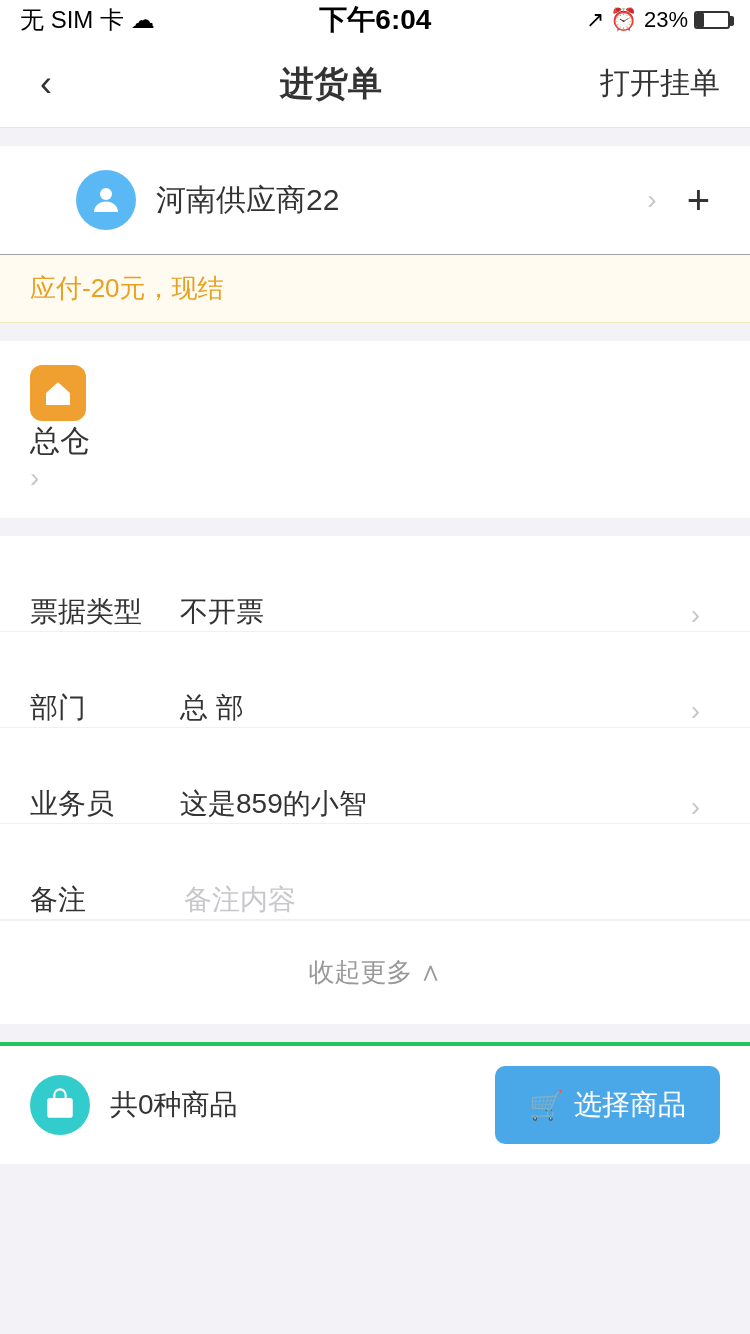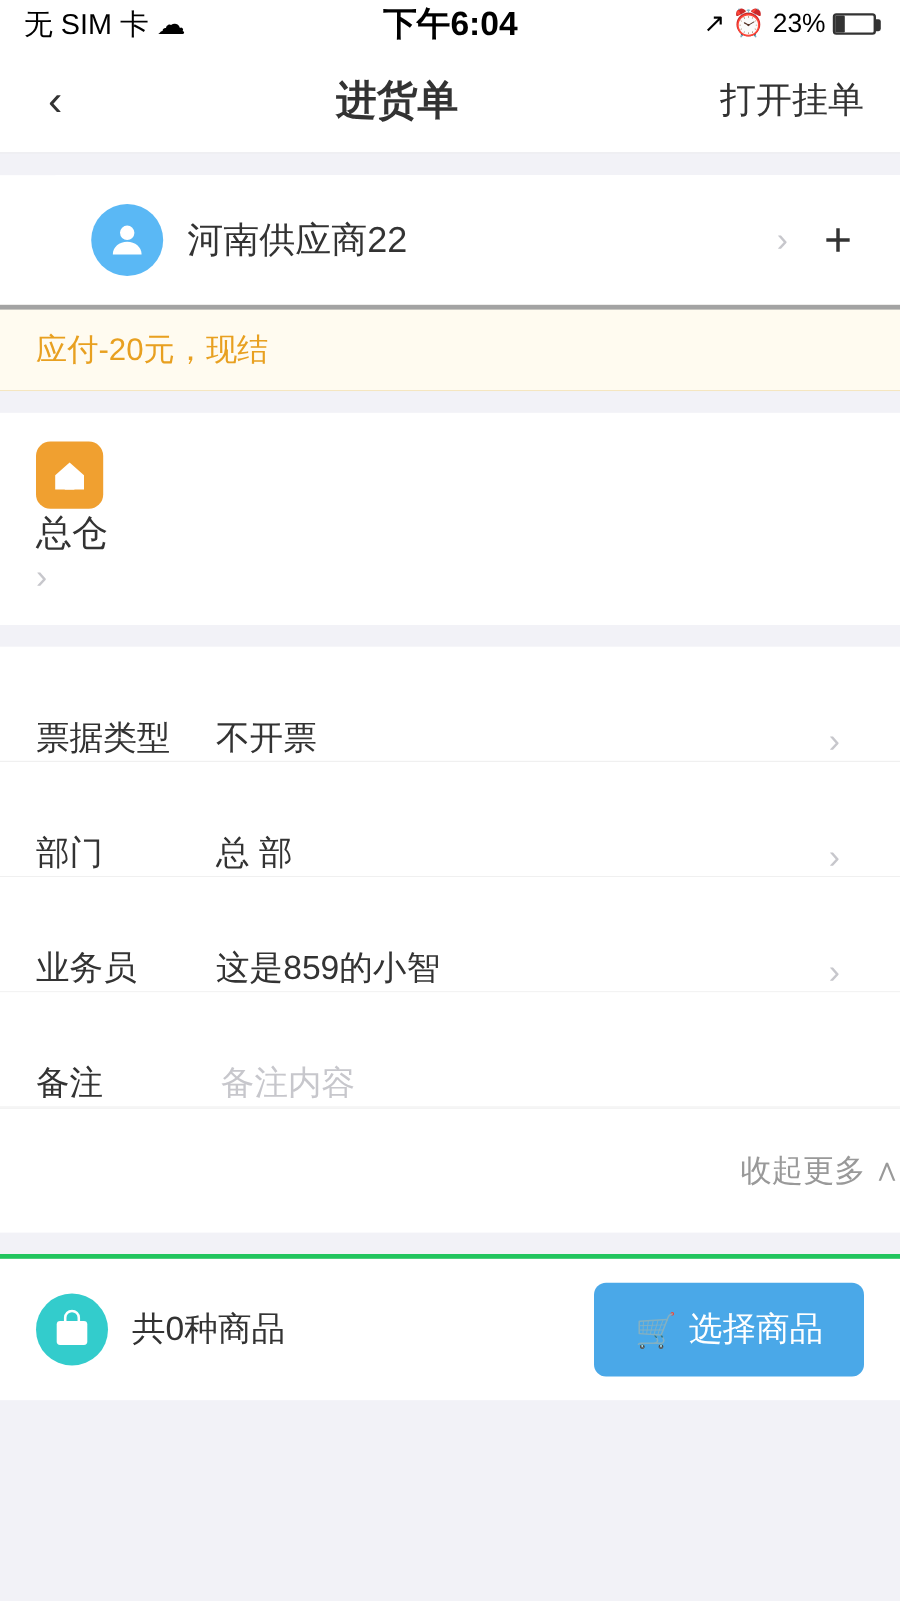--- a/index.html
+++ b/index.html
@@ -103,21 +103,21 @@
       cursor: pointer;
       padding: 0 10px;
     }
 
     
     .notice-banner {
       background: #fffbf0;
       padding: 16px 30px;
       font-size: 26px;
       color: #e8a020;
-      border-top: 4px solid #a3a3a3;
+      border-top: 1px solid #a3a3a3;
       border-bottom: 1px solid #f5e6c0;
     }
 
     
     .warehouse-row {
       display: flex;
       align-items: flex-start;
       padding: 24px 30px;
       background: #fff;
       flex-direction: column;
@@ -168,21 +168,21 @@
       font-size: 28px;
       color: #c7c7cc;
       margin-left: 34px;
     }
 
     
     .collapse-row {
       background: #fff;
       display: flex;
       align-items: center;
-      justify-content: flex-end;
+      justify-content: center;
       padding: 34px 0;
       border-top: 1px solid #f0f0f0;
       cursor: pointer;
     }
     .collapse-text {
       font-size: 26px;
       color: #999;
     }
 
     

